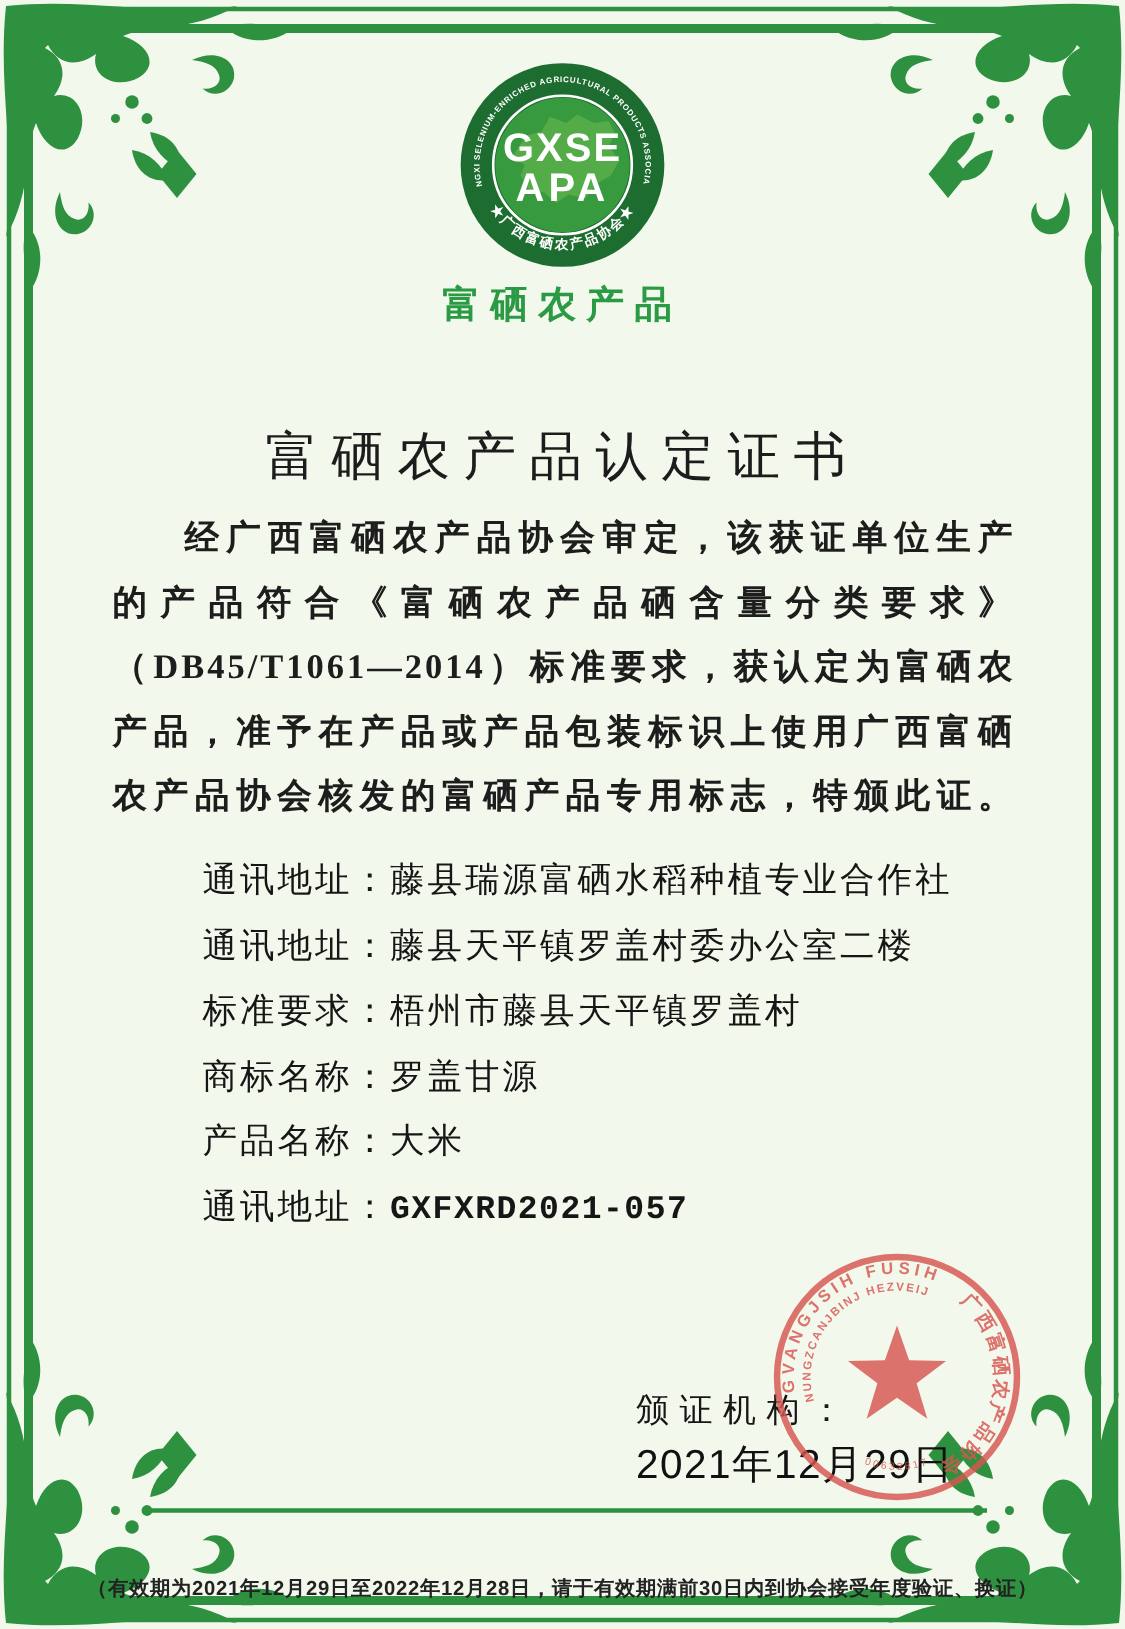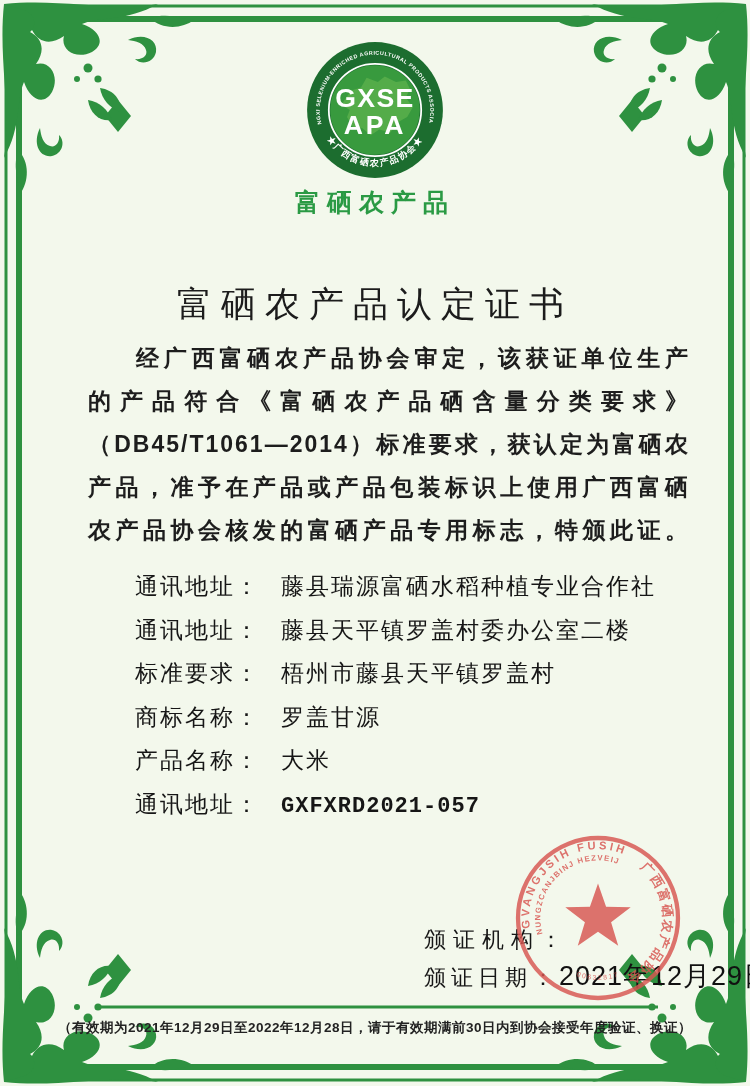--- a/index.html
+++ b/index.html
@@ -19,44 +19,44 @@
     position:absolute;left:0;top:186px;width:750px;text-align:center;
     font-size:25px;font-weight:bold;color:#2a9a44;letter-spacing:7px;
     font-family:"Liberation Sans",sans-serif;
   }
   .cert-title{
     position:absolute;left:0;top:253px;width:750px;text-align:center;
     font-family:"Liberation Serif",serif;font-weight:normal;font-size:35px;
     letter-spacing:9px;color:var(--ink);margin-top:28px;
   }
   .body-text{
-    position:absolute;left:88px;top:337px;width:602px;
+    position:absolute;left:75px;top:337px;width:602px;
     font-size:23px;font-weight:600;line-height:43px;color:#1d1d1d;
-    font-family:Liberation Sans, sans-serif;
+    font-family:Liberation Serif, serif;
   }
   .bl{text-align:justify;text-align-last:justify;letter-spacing:2px;white-space:nowrap;}
   .bl.indent{padding-left:48px;}
 
   .fields{position:absolute;left:135px;top:571px;width:540px;
     font-family:"Liberation Serif",serif;}
   .field-row{height:43.5px;font-size:23px;color:#161616;white-space:nowrap;}
   .f-label{letter-spacing:2px;}
-  .f-value{letter-spacing:2px;margin-left:21px;}
+  .f-value{letter-spacing:2px;}
   .f-value.latin{font-family:Liberation Mono, monospace;font-weight:bold;font-size:22px;letter-spacing:1px;}
 
   .issue-org{position:absolute;left:424px;top:925px;font-family:"Liberation Serif",serif;
     font-size:22px;letter-spacing:7px;color:#161616;white-space:nowrap;text-align:right;}
   .issue-date{position:absolute;left:424px;top:958px;display:flex;align-items:baseline;white-space:nowrap;}
   .issue-date .d-label{font-family:"Liberation Serif",serif;font-size:22px;letter-spacing:5px;color:#161616;}
   .issue-date .d-value{font-family:"Liberation Sans",sans-serif;font-size:27px;letter-spacing:1px;color:#111;}
 
   .seal{position:absolute;left:512px;top:832px;width:172px;height:172px;}
 
   .footer-note{
-    position:absolute;left:0;top:1019px;width:750px;text-align:center;
+    position:absolute;left:0;top:1050px;width:750px;text-align:center;
     font-size:13.5px;font-weight:600;color:#222;letter-spacing:0.5px;
     font-family:"Liberation Sans",sans-serif;white-space:nowrap;
   }
 </style>
 </head>
 <body>
 
 <div class="page">
 
   <svg class="frame" width="750" height="1086" viewBox="0 0 750 1086" aria-hidden="true">
@@ -134,21 +134,20 @@
     <div class="field-row">
       <span class="f-label">产品名称：</span><span class="f-value">大米</span>
     </div>
     <div class="field-row">
       <span class="f-label">通讯地址：</span><span class="f-value latin">GXFXRD2021-057</span>
     </div>
   </div>
 
   <div class="issue-org">颁证机构：</div>
   <div class="issue-date">
-    <span class="d-label">颁证日期：</span>
     <span class="d-value">2021年12月29日</span>
   </div>
 
   <div class="seal">
     <svg width="172" height="172" viewBox="0 0 200 200">
       <g opacity="0.82">
         <defs>
           <path id="sArcOut" d="M 24.8,127.4 A 80 80 0 0 1 145.9,34.5" fill="none"></path>
           <path id="sArcIn" d="M 39.3,128.3 A 67 67 0 0 1 133.5,42.0" fill="none"></path>
           <path id="sArcCn" d="M 148.9,41.8 A 76 76 0 0 1 132.1,168.9" fill="none"></path>

